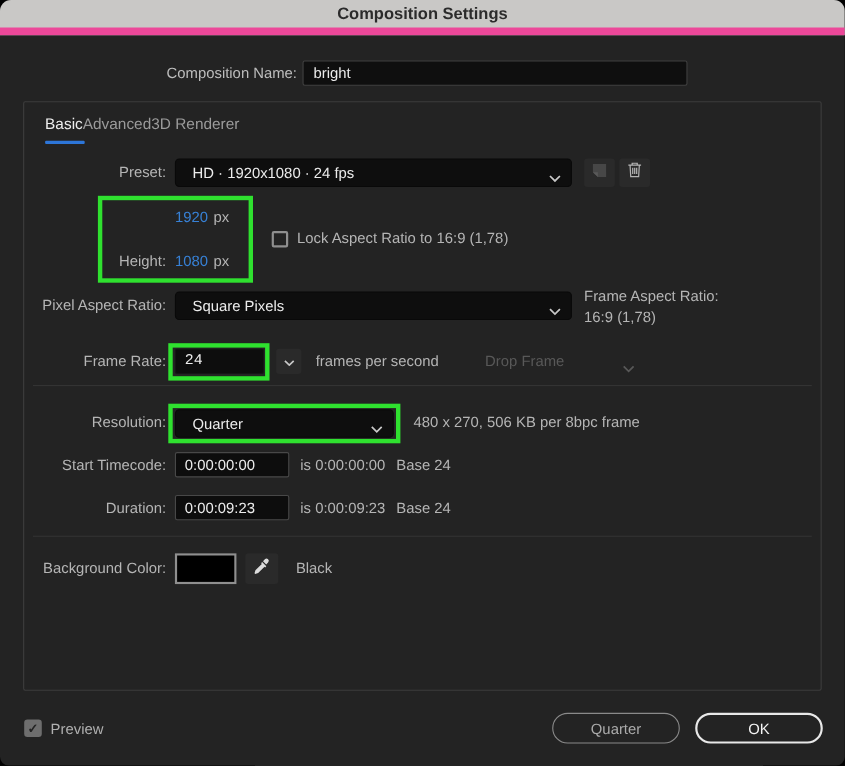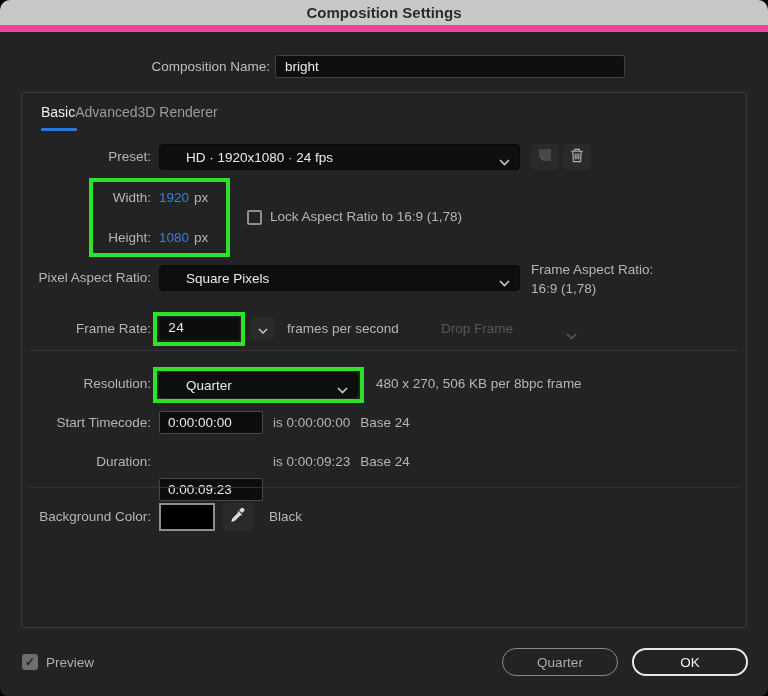--- a/index.html
+++ b/index.html
@@ -23,21 +23,21 @@
   .tab-underline { position:absolute; left:19px; top:35px; width:36px; height:3px; background:#2d76d9; border-radius:1px; }
 
   .flabel { position:absolute; left:0; width:129px; text-align:right; font-size:13.5px; color:#b5b5b5; line-height:18px; }
   .val { position:absolute; font-size:13.5px; line-height:18px; }
   .blue { color:#3781d6; }
   .unit { color:#b5b5b5; margin-left:5px; }
   .dim-text { color:#585858; }
   .gray-text { color:#b5b5b5; }
 
   .dropdown { position:absolute; height:26px; background:#0e0e0e; border:1px solid #090909; border-radius:4px;
-              display:flex; align-items:center; color:#ececec; font-size:13.5px; padding:0 26px; cursor:default; }
+              display:flex; align-items:center; color:#ececec; font-size:13.5px; padding:0 15px; cursor:default; }
   .dropdown .chev { position:absolute; right:9px; top:9px; }
 
   .tinput { position:absolute; height:23px; background:#0d0d0d; border:1px solid #484848; border-radius:2px;
             color:#ececec; font-size:13.5px; padding:0 8px; font-family:"Liberation Sans", sans-serif; outline:none; }
   .tinput.noborder { border-color:#151515;font-family:Liberation Mono, monospace; }
 
   .icon-btn { position:absolute; width:28px; height:26px; background:#2a2a2a; border-radius:3px;
               display:flex; align-items:center; justify-content:center; cursor:default; }
 
   .greenbox { position:absolute; border:4px solid #2fe12f; pointer-events:none; }
@@ -101,21 +101,20 @@
         </span>
       </div>
       <div class="icon-btn" style="left:541px; top:51px">
         <span>
           <svg width="14" height="15" viewBox="0 0 14 15" fill="none" stroke="#b5b5b5" stroke-width="1.1">
             <path d="M1.2 3.2h11.6M4.7 3V1.4h4.6V3M2.8 3.4l.6 10.2h7.2l.6-10.2M5.2 5.6v5.6M7 5.6v5.6M8.8 5.6v5.6"></path>
           </svg>
         </span>
       </div>
 
-      <span class="flabel" style="top:96px">Width:</span>
       <span class="val" style="left:137px; top:96px">
         <span class="blue">1920</span><span class="unit">px</span>
       </span>
       <span class="flabel" style="top:136px">Height:</span>
       <span class="val" style="left:137px; top:136px">
         <span class="blue">1080</span><span class="unit">px</span>
       </span>
       <div class="greenbox" style="left:67px; top:85px; width:141px; height:79px"></div>
 
       <div class="checkbox" style="left:225px; top:117px"></div>
@@ -167,21 +166,21 @@
       <div class="greenbox" style="left:131px; top:274px; width:211px; height:36px"></div>
       <span class="val gray-text" style="left:354px; top:282px">480 x 270, 506 KB per 8bpc frame</span>
 
       <span class="flabel" style="top:321px">Start Timecode:</span>
       <input class="tinput" style="left: 137px; top: 318px; width: 104px;" type="text" value="0:00:00:00">
       <span class="val gray-text" style="left:251px; top:321px">
         <span>is 0:00:00:00</span><span style="margin-left:10px">Base 24</span>
       </span>
 
       <span class="flabel" style="top:360px">Duration:</span>
-      <input class="tinput" style="left: 137px; top: 357px; width: 104px; margin-top: 28px;" type="text" value="0:00:09:23">
+      <input class="tinput" style="left: 137px; top: 357px; width: 104px;" type="text" value="0:00:09:23">
       <span class="val gray-text" style="left:251px; top:360px">
         <span>is 0:00:09:23</span><span style="margin-left:10px">Base 24</span>
       </span>
 
       <div class="sep" style="top:394px"></div>
 
       <span class="flabel" style="top:415px">Background Color:</span>
       <div class="swatch" style="left:137px; top:410px"></div>
       <div class="icon-btn" style="left:201px; top:410px; width:30px; height:28px">
         <span>

